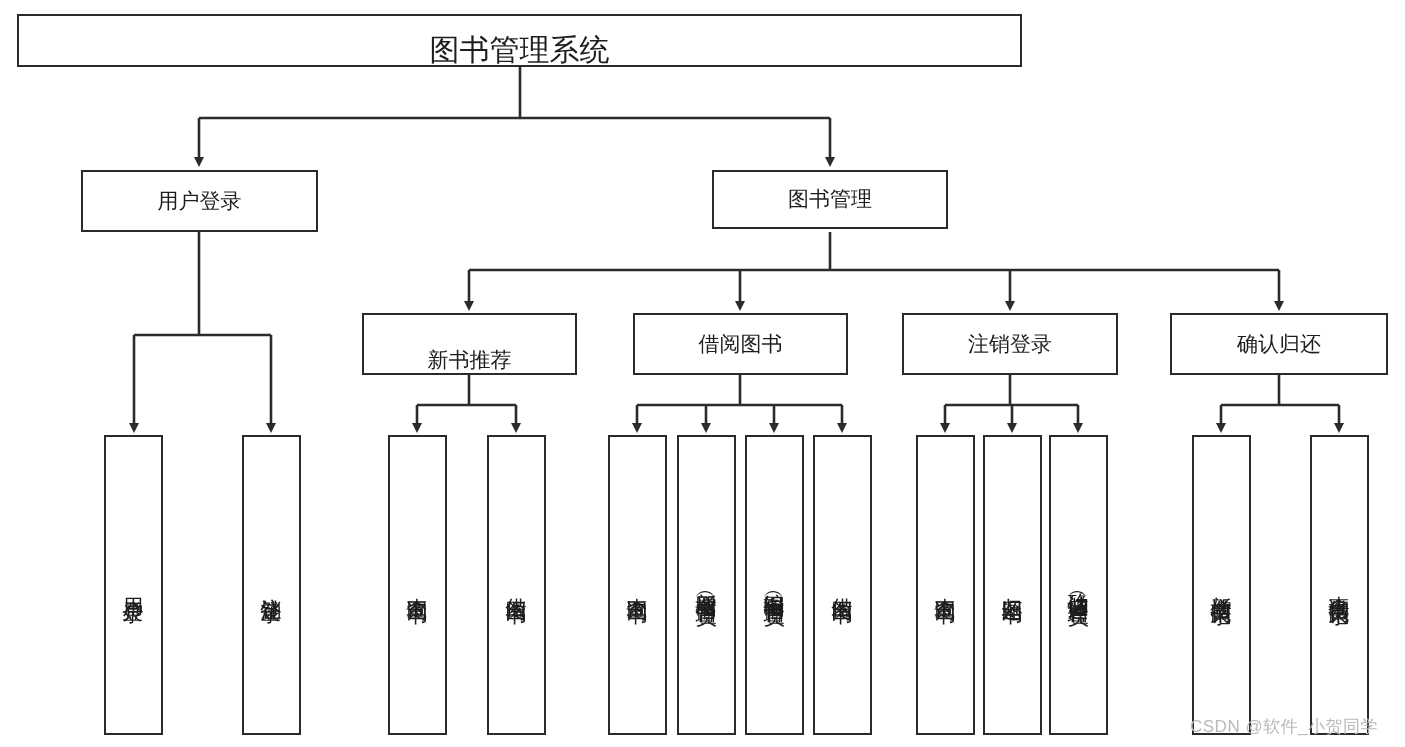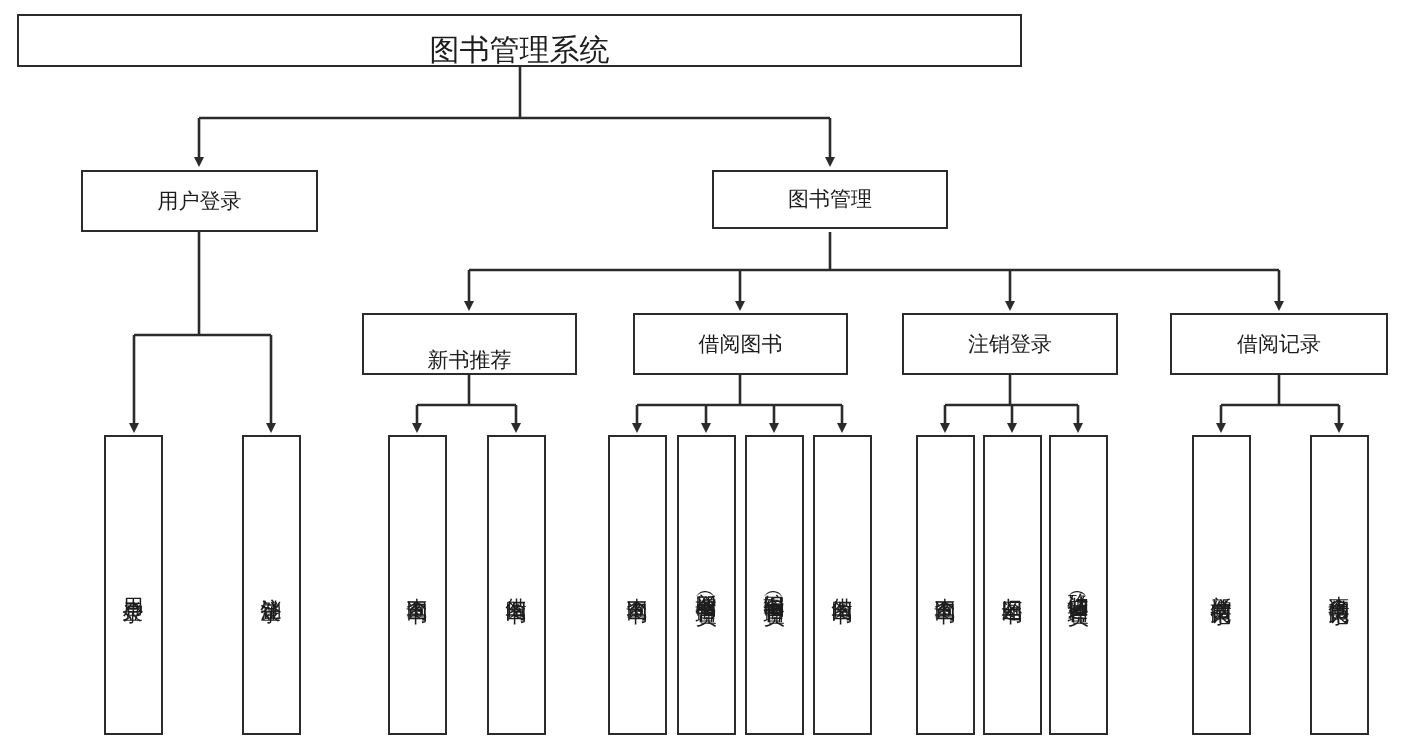--- a/index.html
+++ b/index.html
@@ -142,21 +142,21 @@
   <div class="node horizontal" style="left:362px; top:313px; width:215px; height:62px;align-items:flex-end;">
     <span class="label">新书推荐</span>
   </div>
   <div class="node horizontal" style="left:633px; top:313px; width:215px; height:62px;">
     <span class="label">借阅图书</span>
   </div>
   <div class="node horizontal" style="left:902px; top:313px; width:216px; height:62px;">
     <span class="label">注销登录</span>
   </div>
   <div class="node horizontal" style="left:1170px; top:313px; width:218px; height:62px;">
-    <span class="label">借阅记录</span>
+    <span class="label">确认归还</span>
   </div>
 
   <div class="node vertical" style="left:104px; top:435px; width:59px; height:300px;">
     <span class="label">用户登录</span>
   </div>
   <div class="node vertical" style="left:242px; top:435px; width:59px; height:300px;">
     <span class="label">注销登录</span>
   </div>
 
   <div class="node vertical" style="left:388px; top:435px; width:59px; height:300px;">
@@ -189,14 +189,15 @@
     <span class="label">确认归还（管理员）</span>
   </div>
 
   <div class="node vertical" style="left:1192px; top:435px; width:59px; height:300px;">
     <span class="label">新增借阅记录</span>
   </div>
   <div class="node vertical" style="left:1310px; top:435px; width:59px; height:300px;">
     <span class="label">查询借阅记录</span>
   </div>
 
+  <div class="watermark" style="left:1190px; top:715px;">CSDN @软件_小贺同学</div>
 
 </div>
 
 </body></html>

